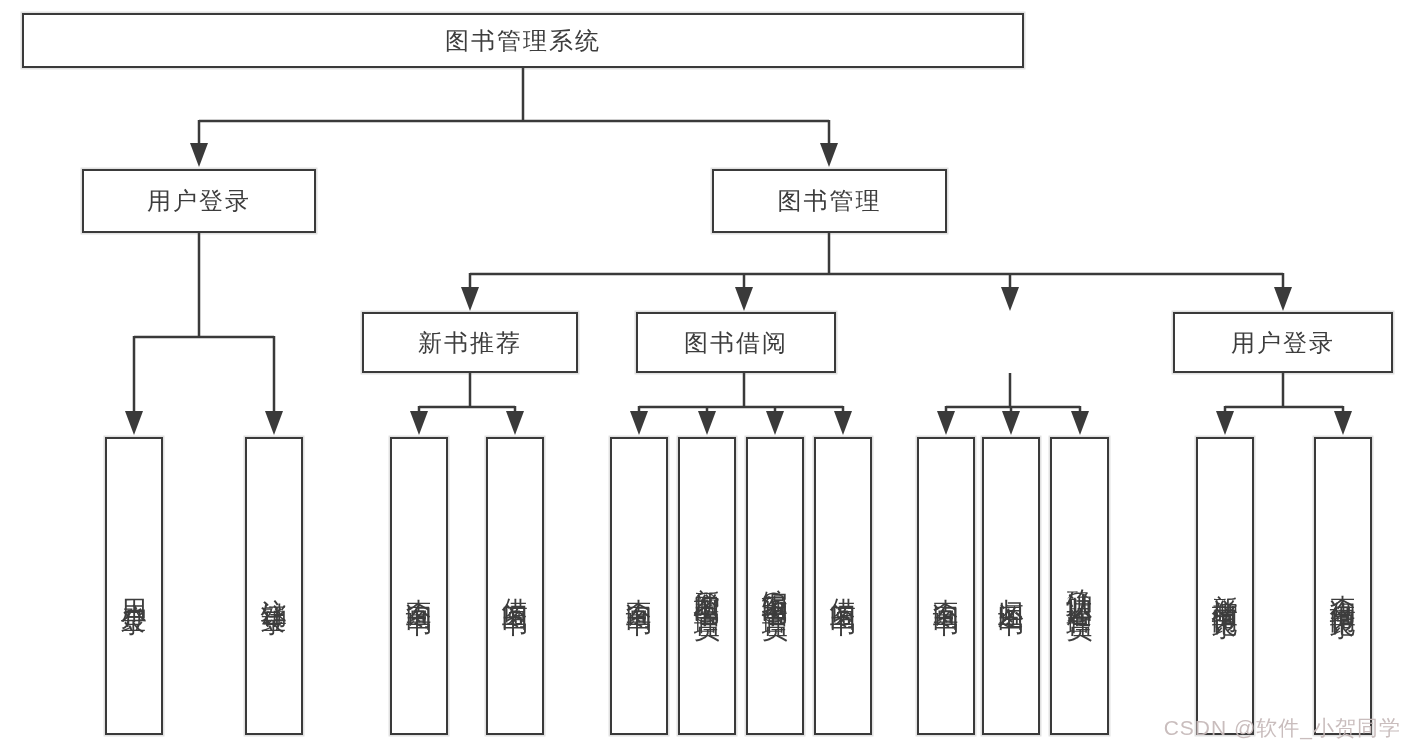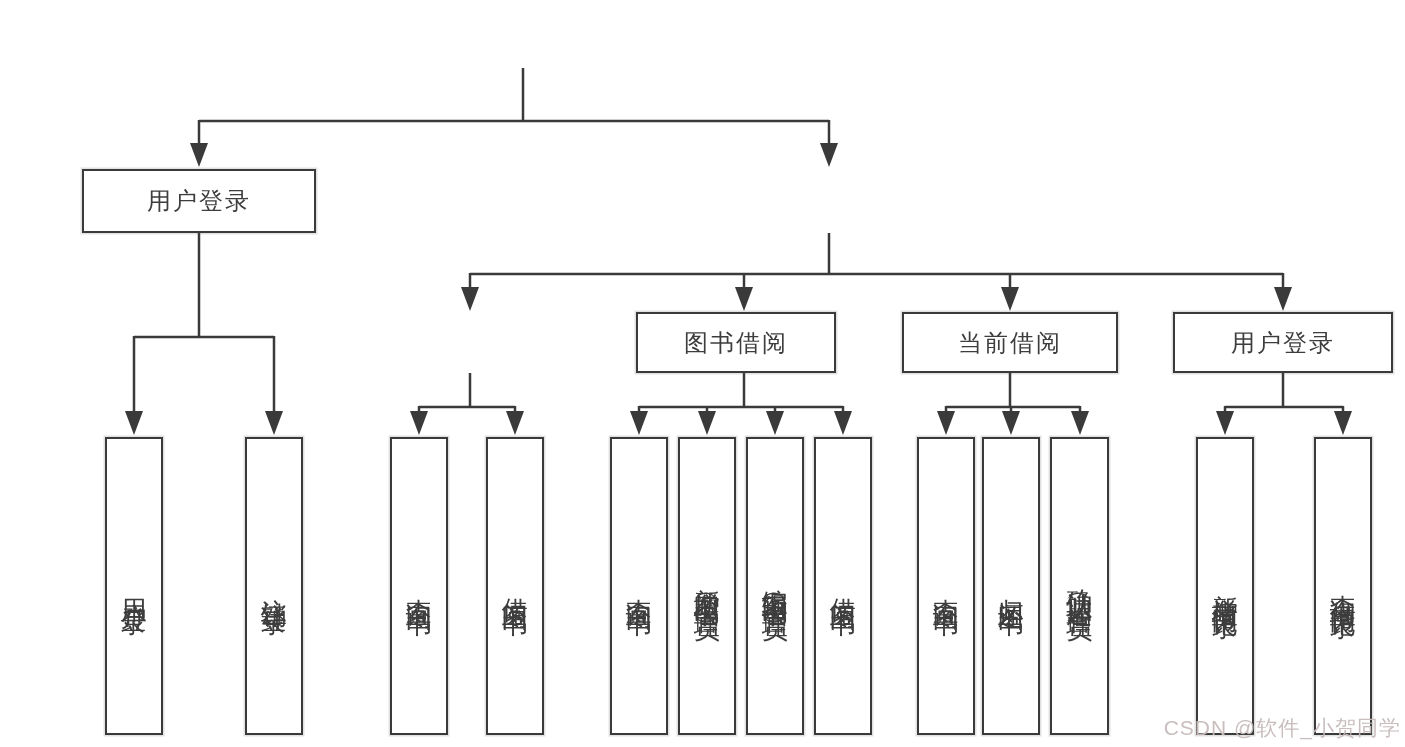--- a/index.html
+++ b/index.html
@@ -90,30 +90,36 @@
       <polygon points="766,411 784,411 775,435"></polygon>
       <polygon points="834,411 852,411 843,435"></polygon>
       <polygon points="937,411 955,411 946,435"></polygon>
       <polygon points="1002,411 1020,411 1011,435"></polygon>
       <polygon points="1071,411 1089,411 1080,435"></polygon>
       <polygon points="1216,411 1234,411 1225,435"></polygon>
       <polygon points="1334,411 1352,411 1343,435"></polygon>
     </g>
   </svg>
 
+  <div class="node h" style="left:22px; top:13px; width:1002px; height:55px;">
+    <span>图书管理系统</span>
+  </div>
 
   <div class="node h" style="left:82px; top:169px; width:234px; height:64px;">
     <span>用户登录</span>
   </div>
+  <div class="node h" style="left:712px; top:169px; width:235px; height:64px;">
+    <span>图书管理</span>
+  </div>
 
+  <div class="node h" style="left:362px; top:312px; width:216px; height:61px;">
+    <span>新书推荐</span>
+  </div>
   <div class="node h" style="left:636px; top:312px; width:200px; height:61px;">
     <span>图书借阅</span>
-  </div>
-  <div class="node h" style="left:902px; top:312px; width:216px; height:61px;">
-    <span>当前借阅</span>
   </div>
   <div class="node h" style="left:1173px; top:312px; width:220px; height:61px;">
     <span>用户登录</span>
   </div>
 
   <div class="node v" style="left:105px; top:437px; width:58px; height:298px;">
     <span>用户登录</span>
   </div>
   <div class="node v" style="left:245px; top:437px; width:58px; height:298px;">
     <span>注销登录</span>

